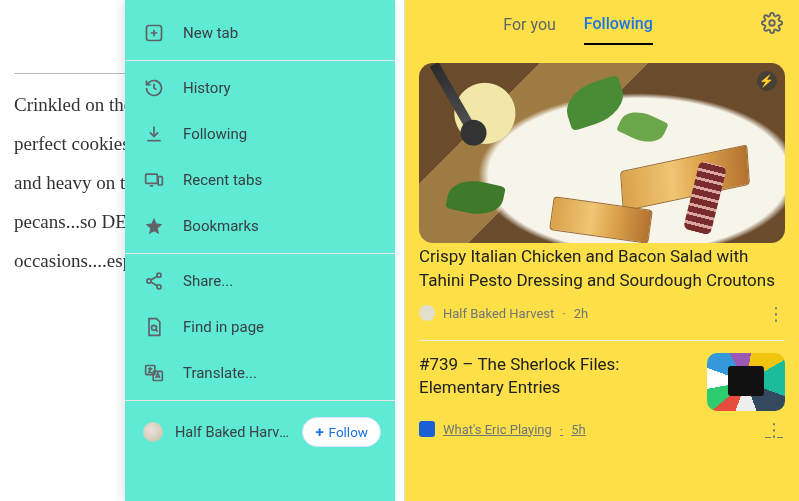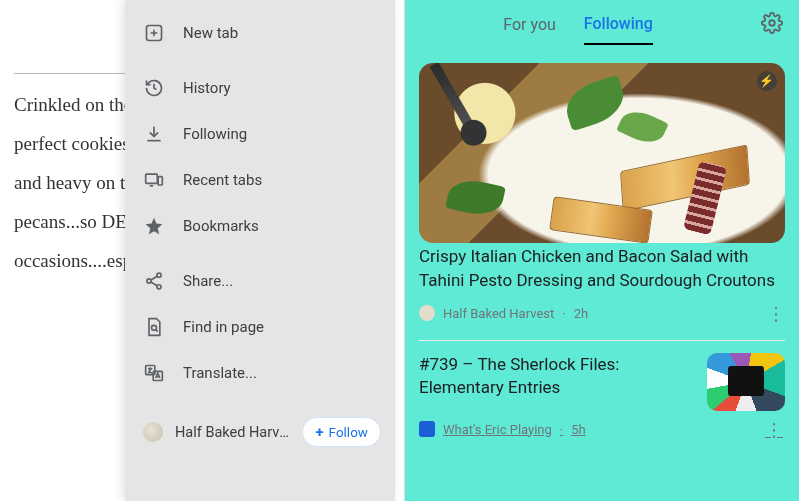--- a/index.html
+++ b/index.html
@@ -51,21 +51,21 @@
     color: #333;
   }
 
   
   .menu-panel {
     position: absolute;
     top: 0;
     left: 125px;
     width: 270px;
     height: 100%;
-    background: #e5e5e5;
+    background: #5eead4;
     box-shadow: -2px 0 10px rgba(0,0,0,0.12);
     padding: 10px 0;
   }
   .menu-item {
     display: flex;
     align-items: center;
     gap: 18px;
     padding: 12px 18px;
     font-size: 15px;
     color: #3c4043;
@@ -114,21 +114,21 @@
     font-size: 13.5px;
     background: #fff;
     cursor: pointer;
   }
   .follow-btn .plus { font-weight: bold; font-size: 15px; line-height: 1; }
 
   
   .right-phone {
     flex: 1;
     height: 100%;
-    background: #5eead4;
+    background: #fde047;
     position: relative;
     padding-top: 2px;
   }
   .tabs-row {
     display: flex;
     align-items: center;
     justify-content: center;
     gap: 28px;
     padding: 12px 48px 0 0;
     position: relative;

